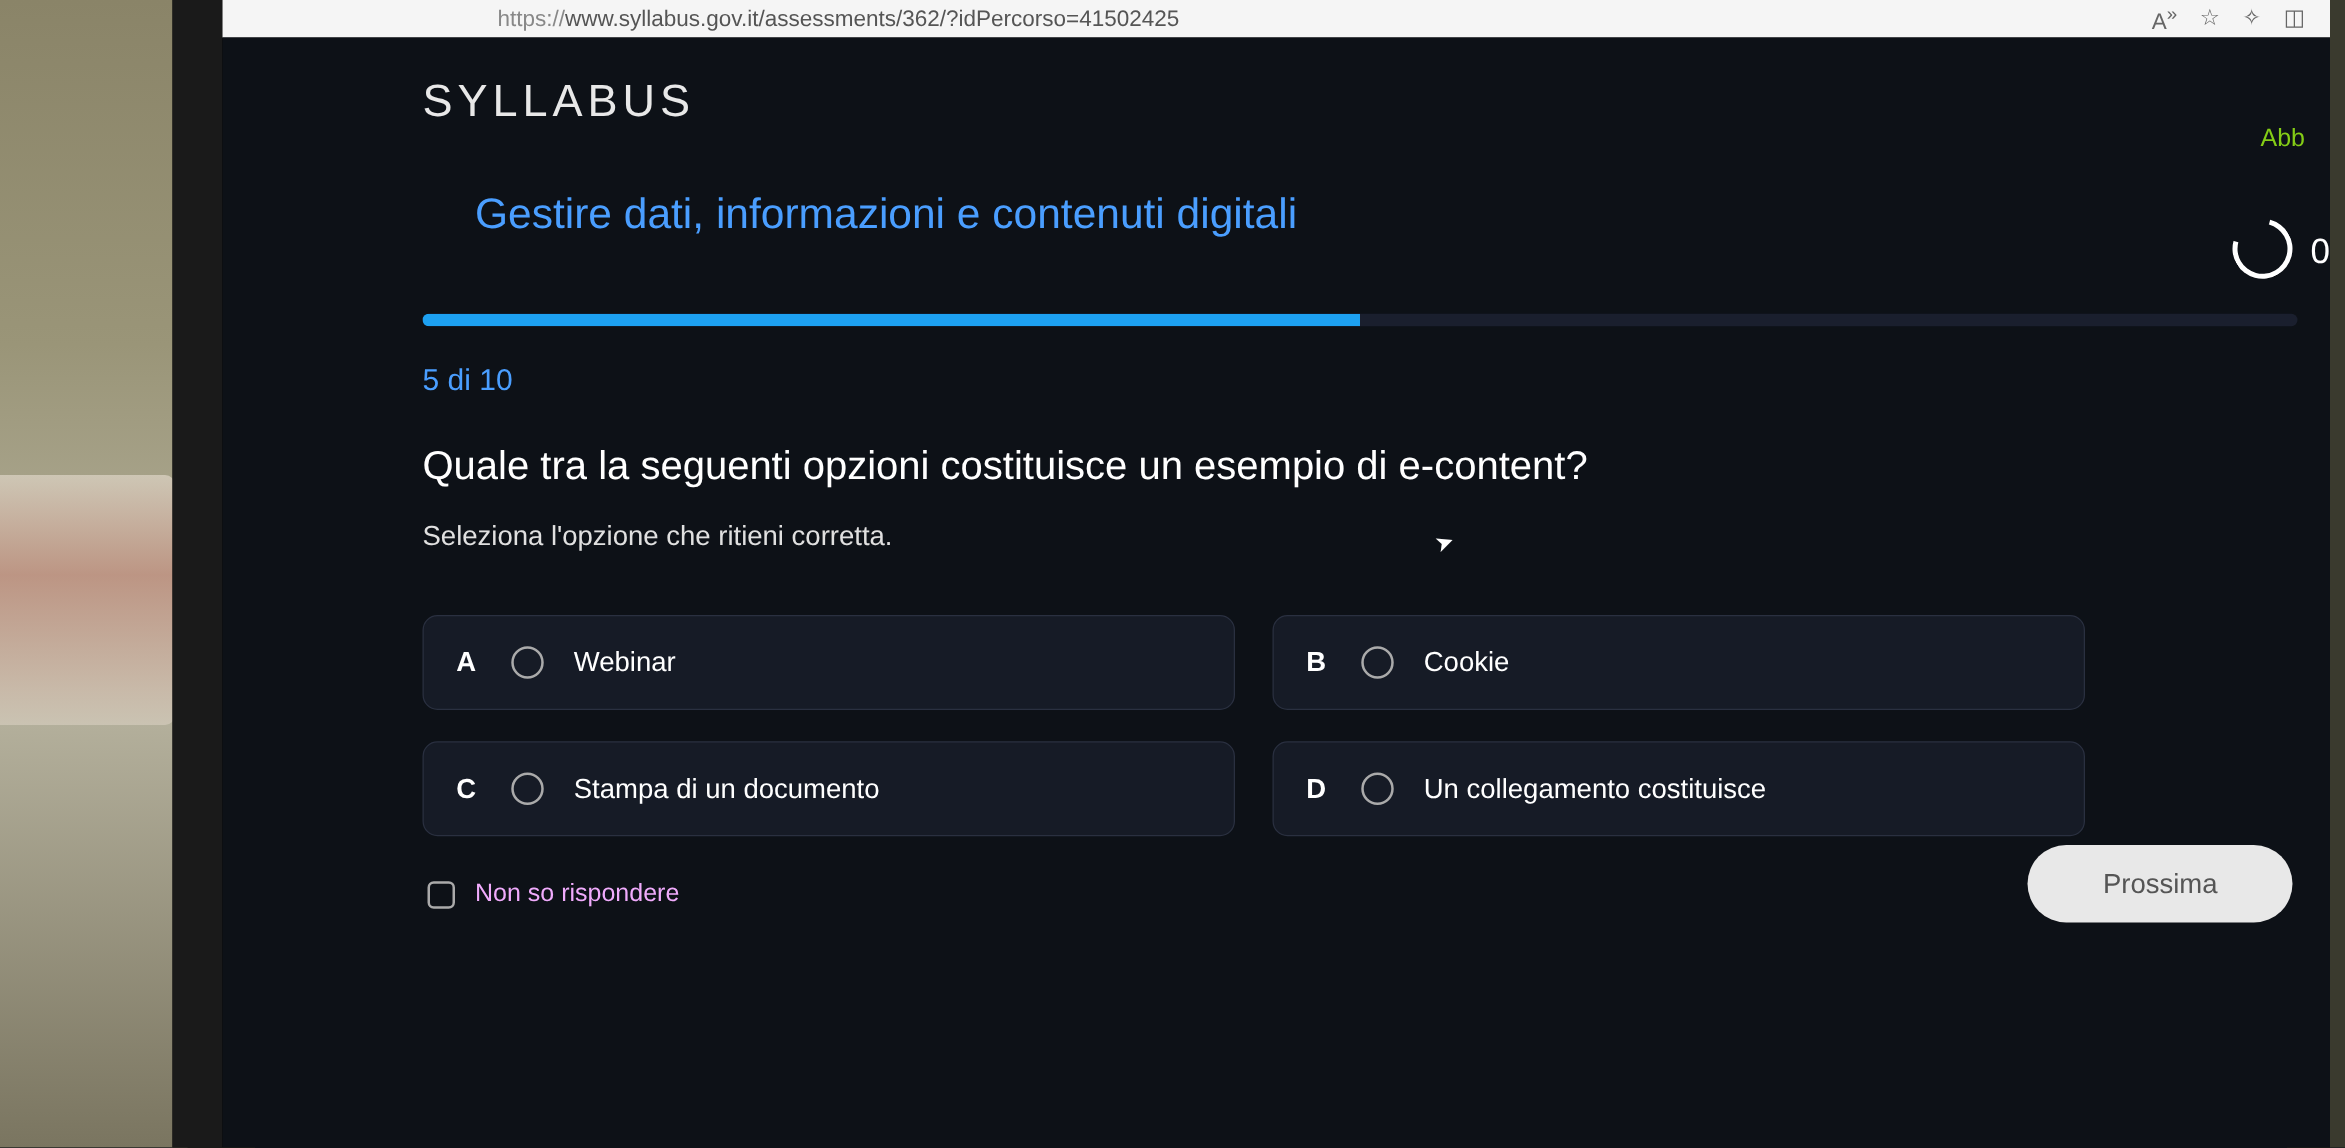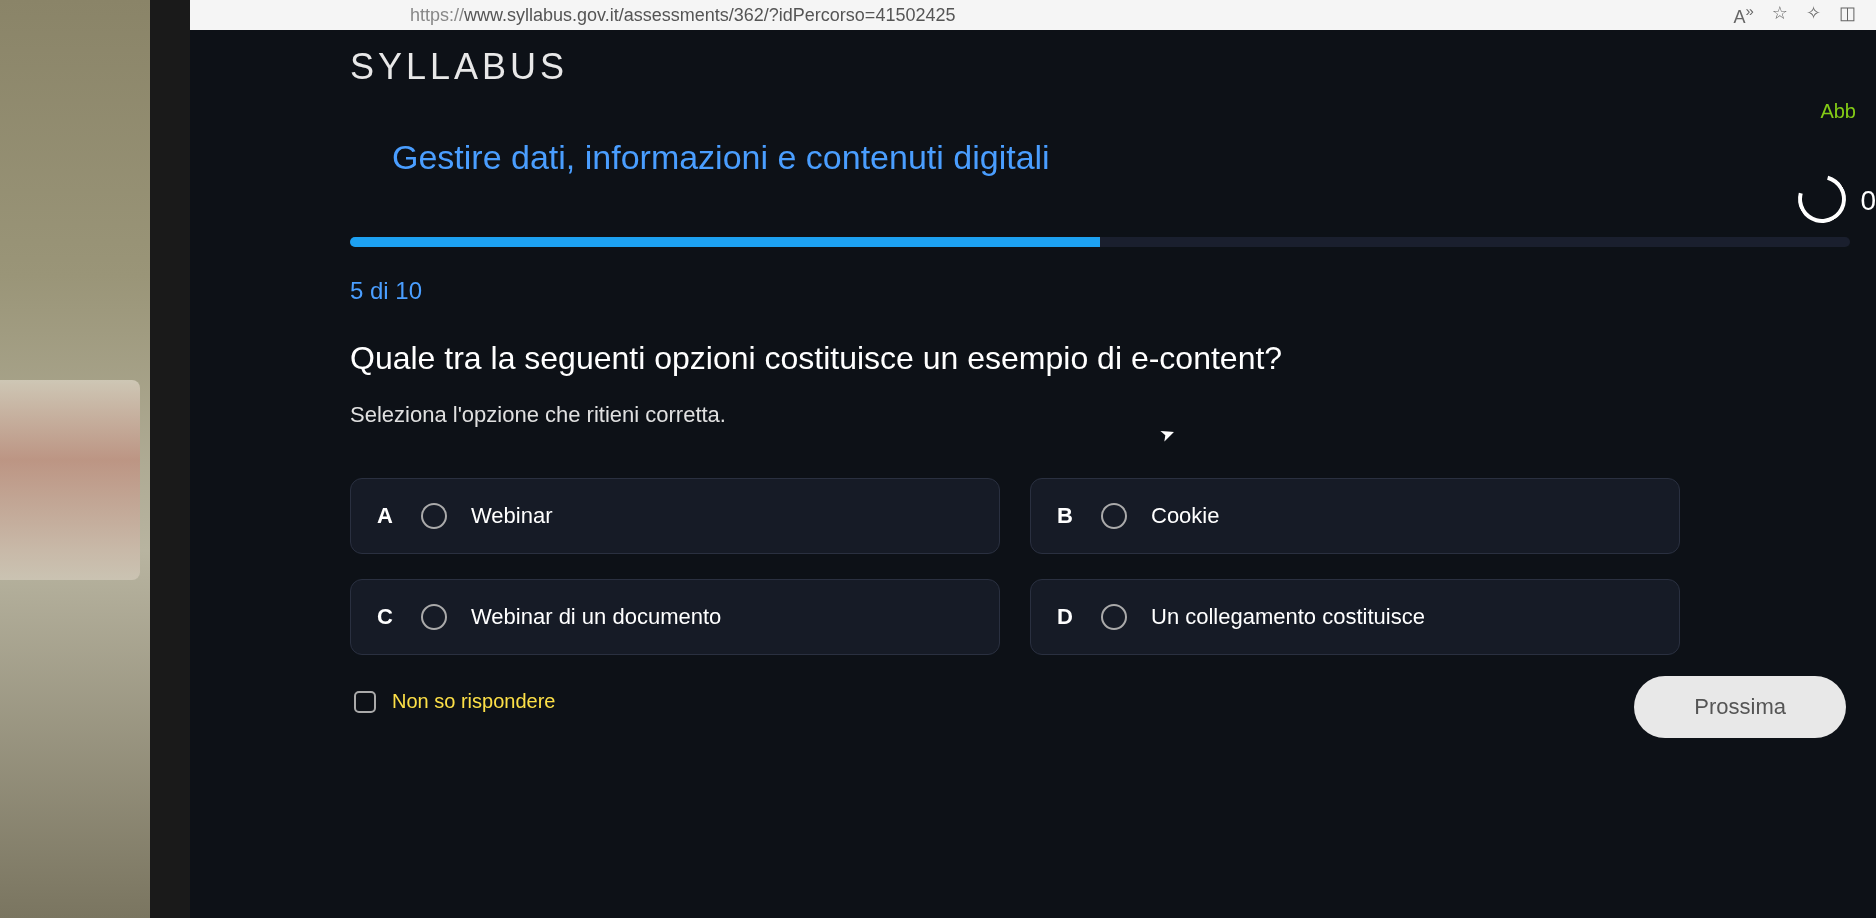--- a/index.html
+++ b/index.html
@@ -10,21 +10,21 @@
     }
     body {
       background: #3a3a2e;
       width: 1876px;
       height: 918px;
       overflow: hidden;
       position: relative;
     }
     .monitor-frame {
       position: absolute;
-      left: 150px;
+      left: 138px;
       top: 0;
       width: 1726px;
       height: 918px;
       background: #000;
       border-left: 40px solid #1a1a1a;
     }
     .browser-chrome {
       background: #f5f5f5;
       height: 30px;
       display: flex;
@@ -46,21 +46,21 @@
       display: flex;
       gap: 18px;
       color: #666;
       font-size: 18px;
       position: absolute;
       right: 20px;
     }
     .app-content {
       background: #0d1117;
       height: calc(100% - 30px);
-      padding: 16px 0 0 160px;
+      padding: 30px 0 0 160px;
       position: relative;
       color: #fff;
     }
     .logo {
       font-size: 36px;
       font-weight: 500;
       letter-spacing: 4px;
       color: #e8e8e8;
       margin-bottom: 50px;
     }
@@ -165,21 +165,21 @@
       margin-left: 4px;
       cursor: pointer;
     }
     .checkbox {
       width: 22px;
       height: 22px;
       border: 2px solid #aaa;
       border-radius: 5px;
     }
     .dont-know-label {
-      color: #fde047;
+      color: #f0abfc;
       font-size: 20px;
     }
     .next-button {
       position: absolute;
       right: 30px;
       bottom: 180px;
       background: #e8e8e8;
       color: #555;
       border: none;
       border-radius: 32px;
@@ -267,21 +267,21 @@
         <span class="option-label">Webinar</span>
       </div>
       <div class="option-card">
         <span class="option-letter">B</span>
         <span class="option-radio"></span>
         <span class="option-label">Cookie</span>
       </div>
       <div class="option-card">
         <span class="option-letter">C</span>
         <span class="option-radio"></span>
-        <span class="option-label">Webinar di un documento</span>
+        <span class="option-label">Stampa di un documento</span>
       </div>
       <div class="option-card">
         <span class="option-letter">D</span>
         <span class="option-radio"></span>
         <span class="option-label">Un collegamento costituisce</span>
       </div>
     </div>
 
     <div class="dont-know">
       <span class="checkbox"></span>

